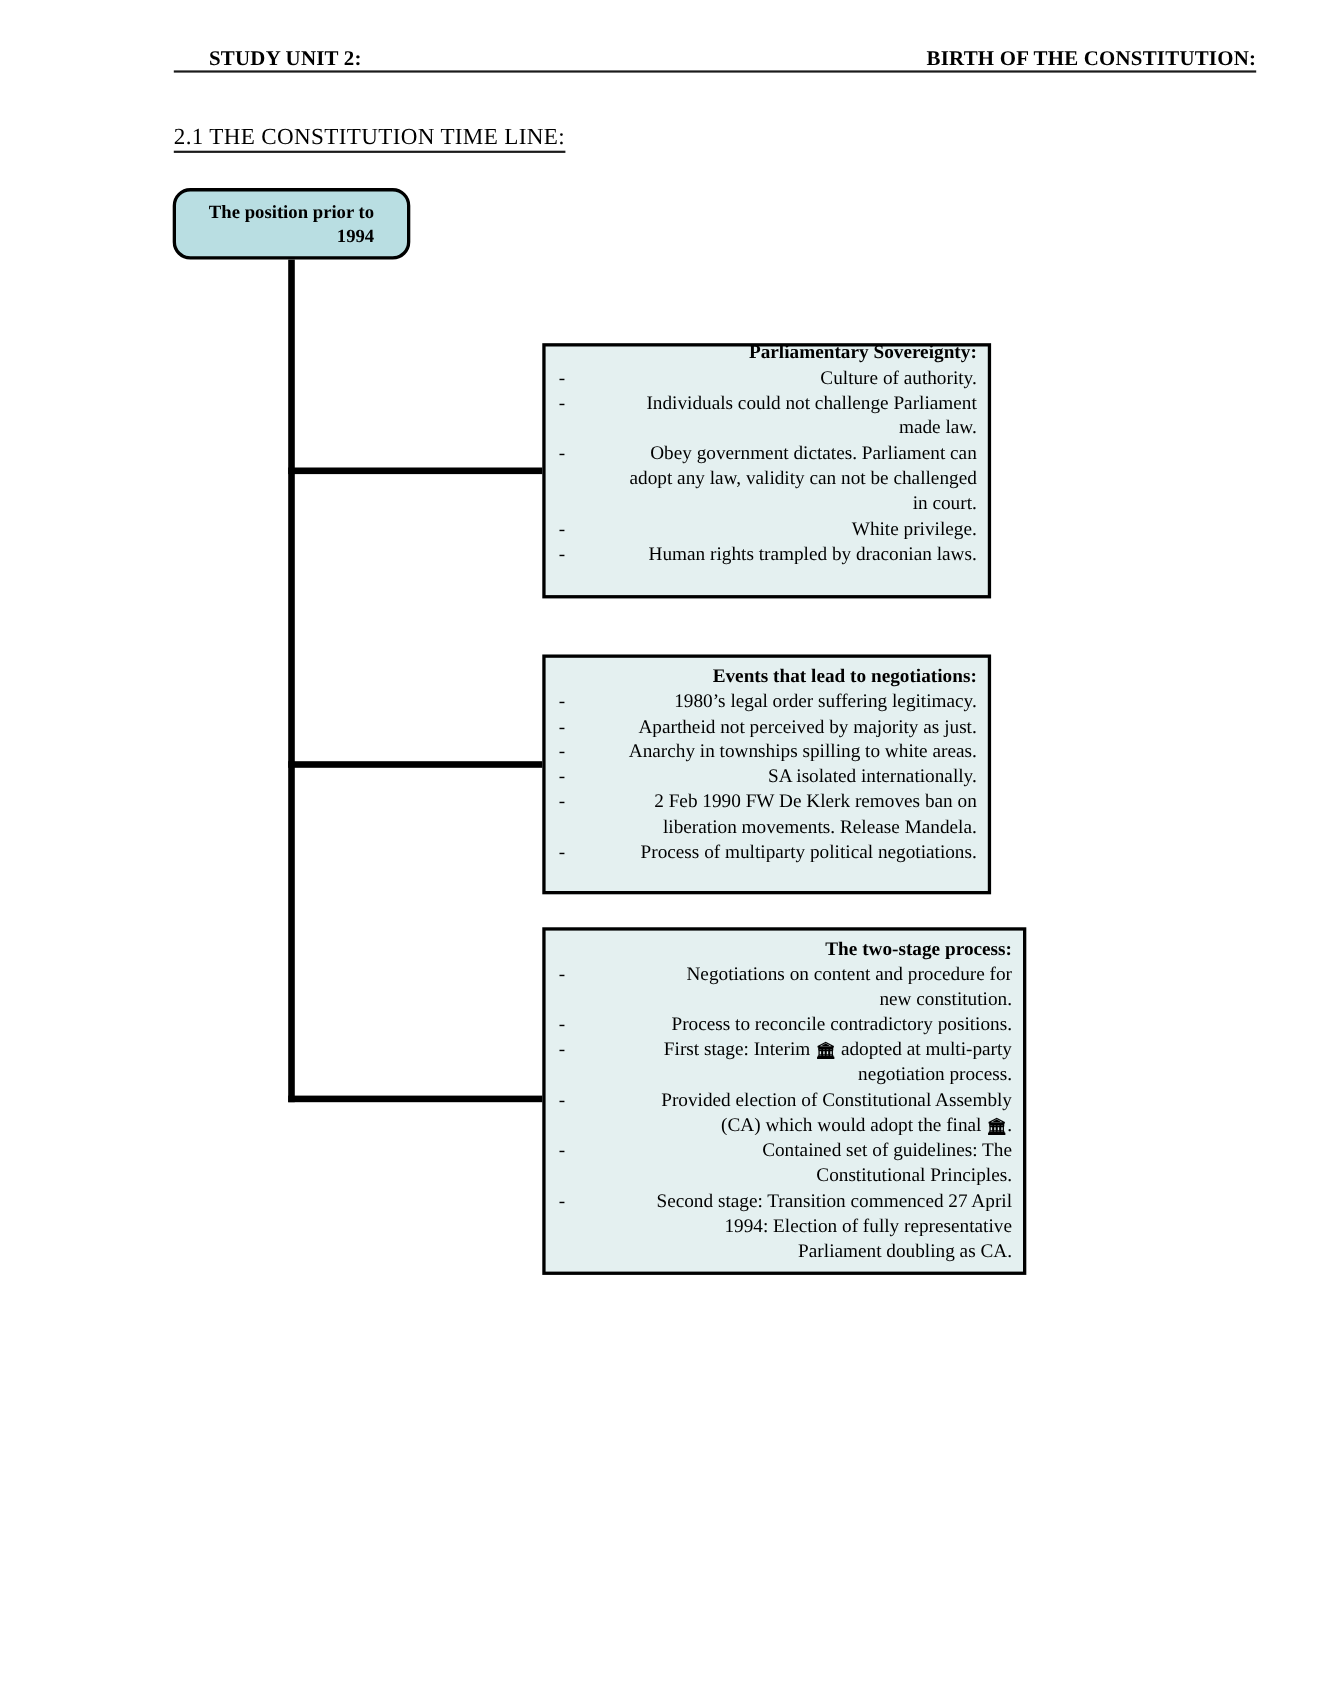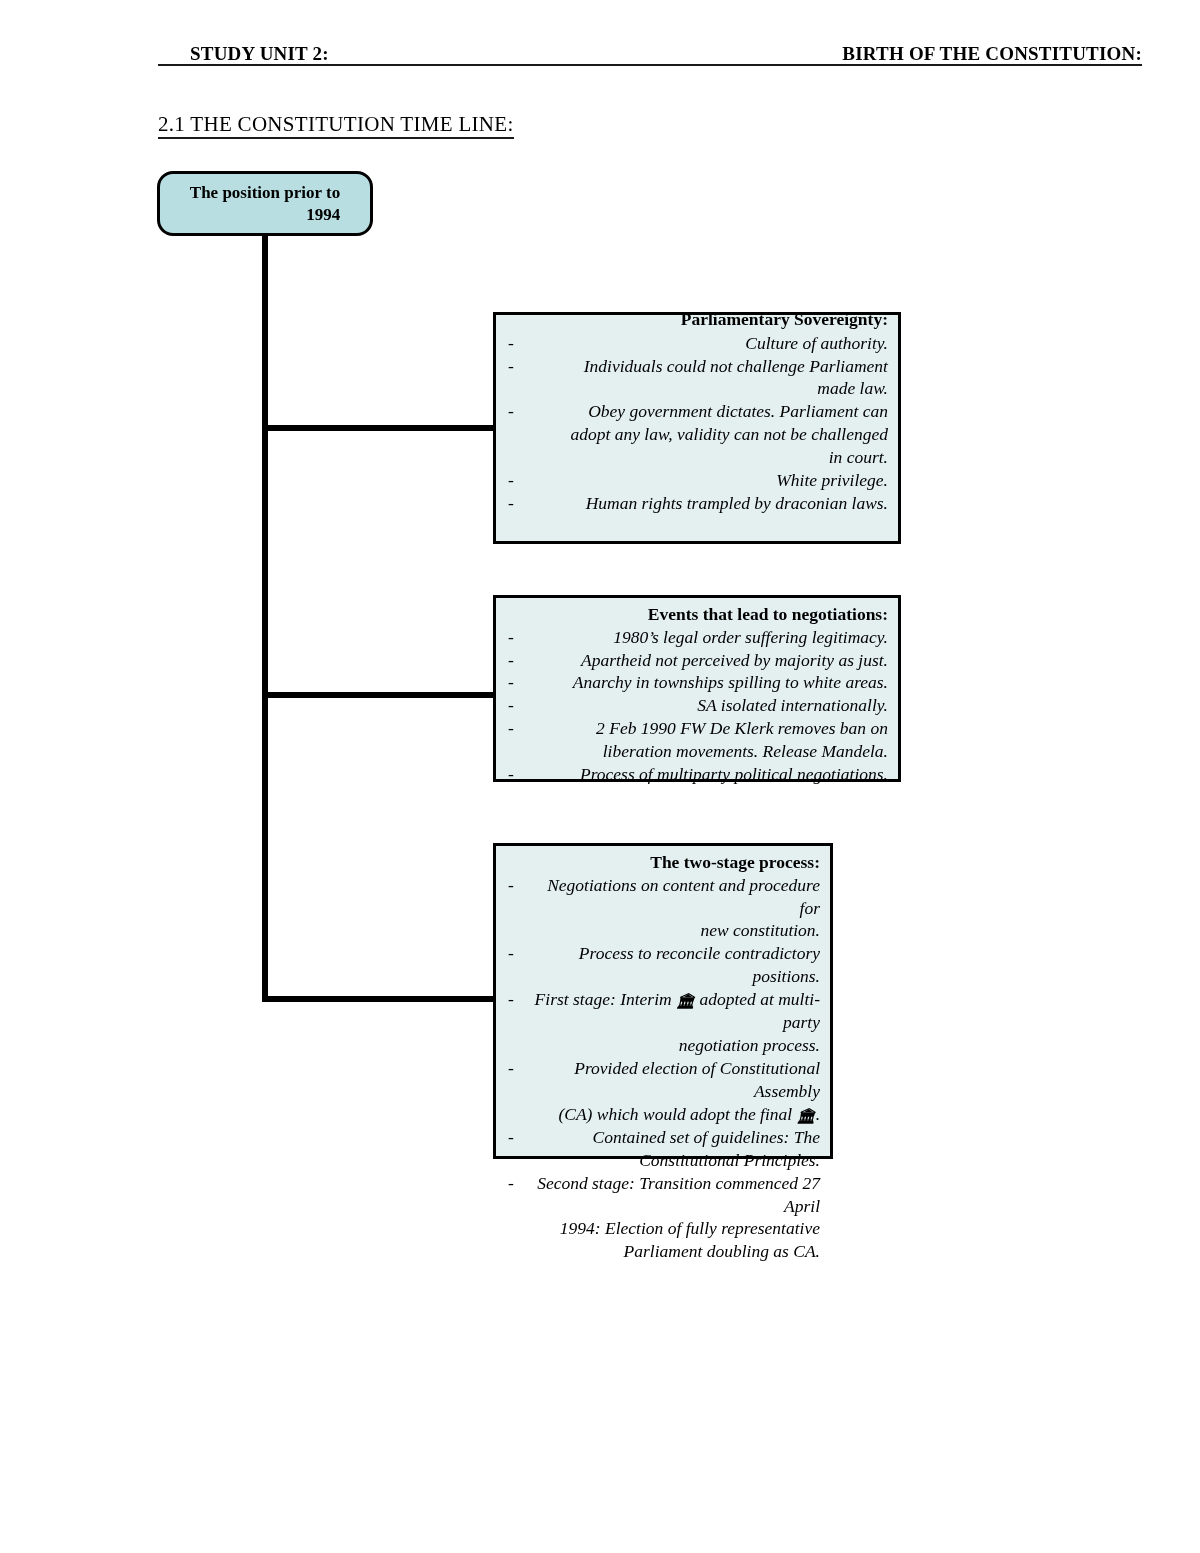--- a/index.html
+++ b/index.html
@@ -99,42 +99,41 @@
   .info-box {
     position: absolute;
     background: #e4f0f0;
     border: 3px solid #000000;
     box-sizing: border-box;
     z-index: 2;
     padding: 6px 10px 8px 10px;
     text-align: right;
   }
   .box-1 { left: 493px; top: 312px; width: 408px; height: 232px; }
-  .box-2 { left: 493px; top: 595px; width: 408px; height: 187px; }
-  .box-3 { left: 493px; top: 843px; width: 340px; height: 316px; }
+  .box-2 { left: 493px; top: 595px; width: 408px; height: 218px; }
+  .box-3 { left: 493px; top: 843px; width: 440px; height: 316px; }
 
   .box-title {
     font-weight: bold;
     font-size: 17.5px;
     line-height: 1.18;
     margin: 0 0 1px 4px;
     white-space: nowrap;
   }
   
   .box-1 .box-title {
     position: relative;
     top: -12px;
     margin-bottom: -10px;
   }
 
   .bullets {
     list-style: none;
     margin: 0;
     padding: 0;
-    font-style: italic;
   }
   .bullets li {
     position: relative;
     font-size: 17.5px;
     line-height: 1.31;
     padding-left: 15px;
     margin: 0 0 0 2px;
   }
   .bullets li::before {
     content: "-";

